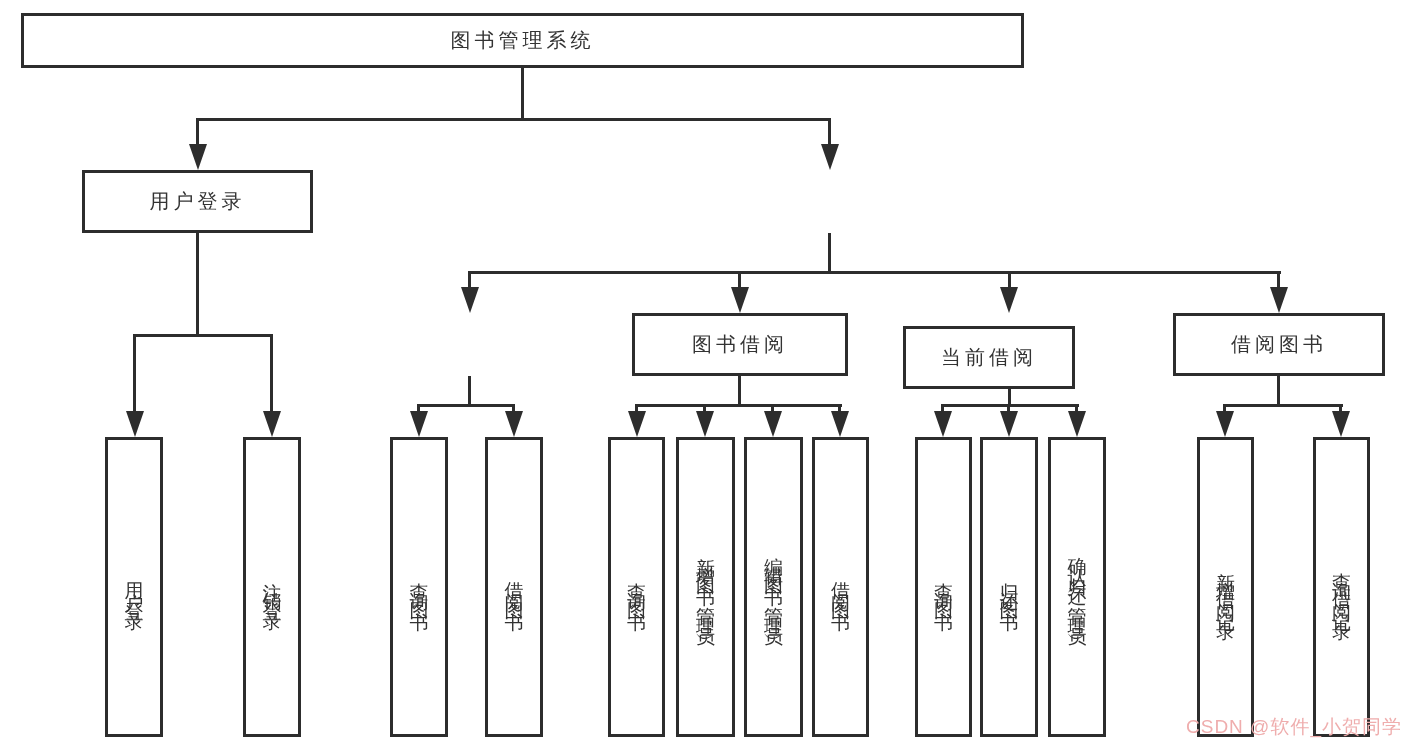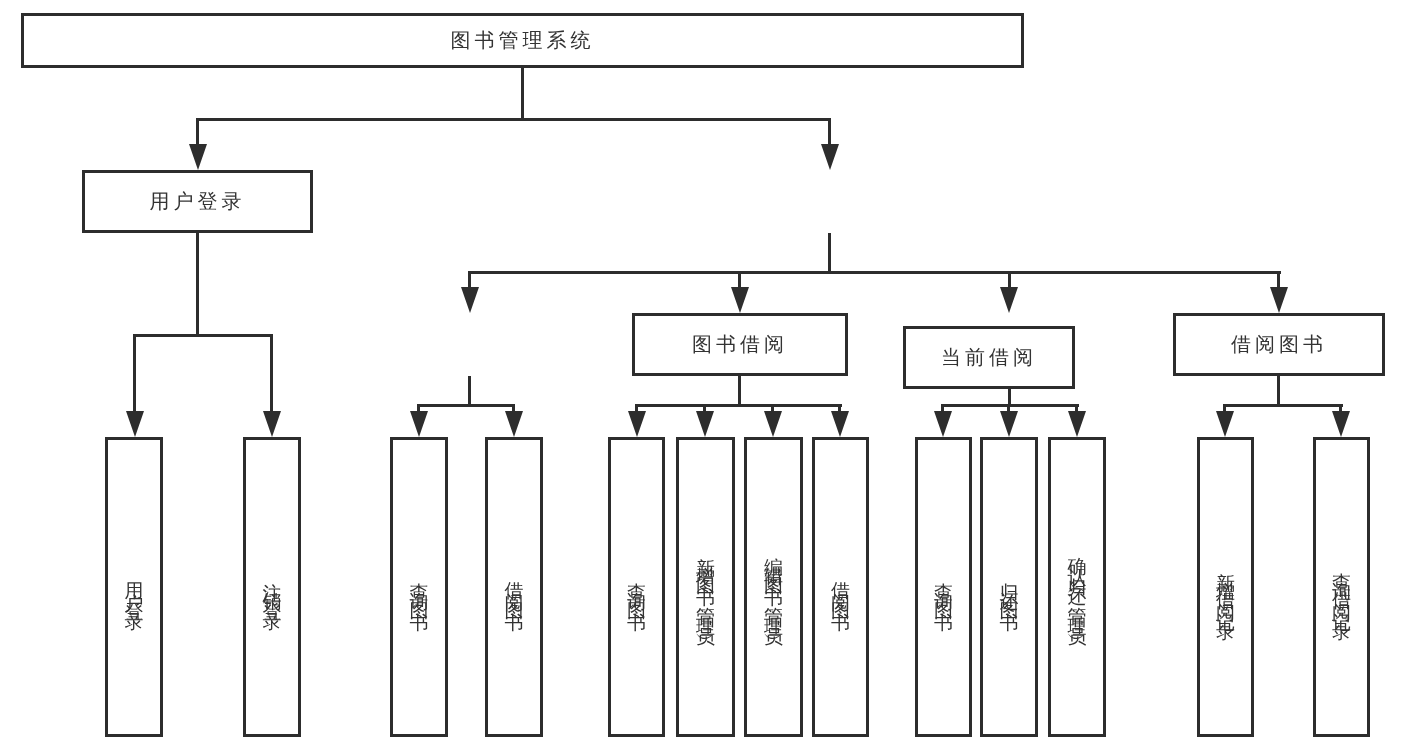--- a/index.html
+++ b/index.html
@@ -150,13 +150,14 @@
     <span class="lbl">确认归还（管理员）</span>
   </div>
 
   <div class="node v-node" style="left:1197px;top:437px;width:57px;height:300px">
     <span class="lbl">新增借阅记录</span>
   </div>
   <div class="node v-node" style="left:1313px;top:437px;width:57px;height:300px">
     <span class="lbl">查询借阅记录</span>
   </div>
 
+  <div class="watermark">CSDN @软件_小贺同学</div>
 </div>
 
 </body></html>

